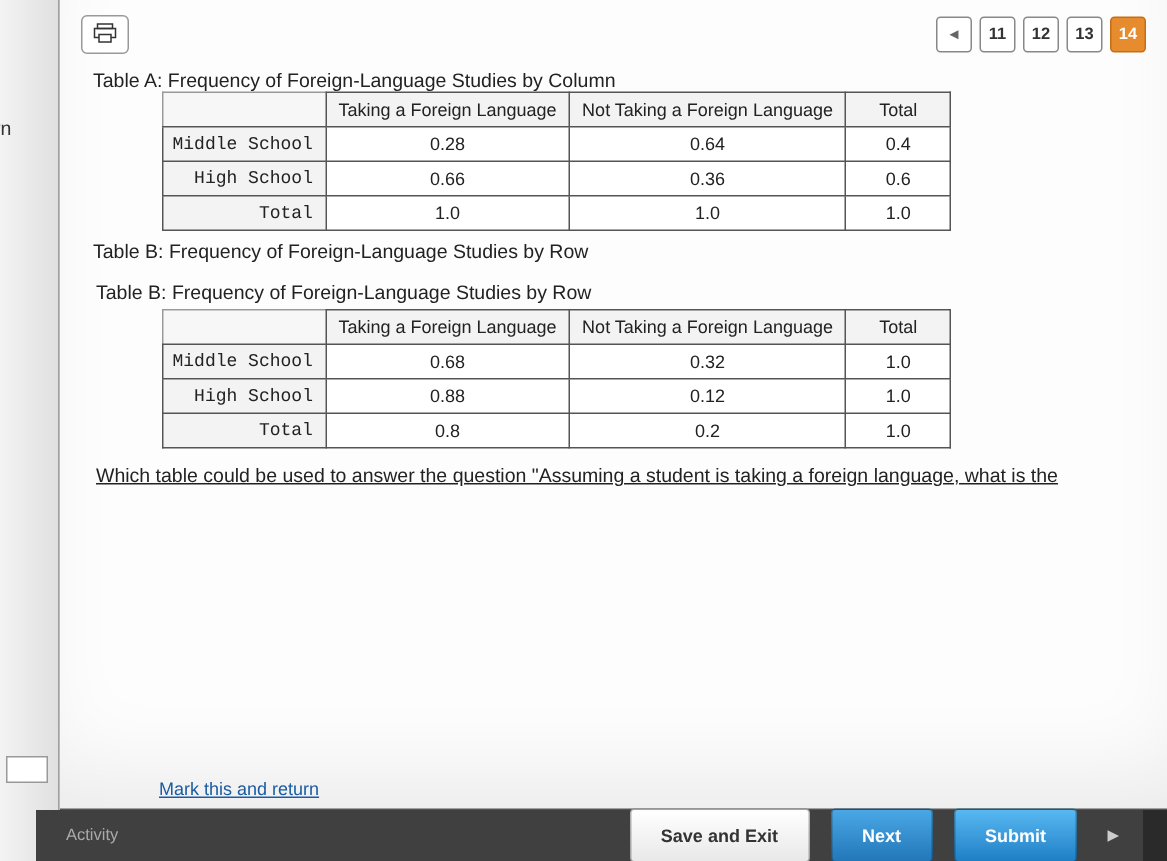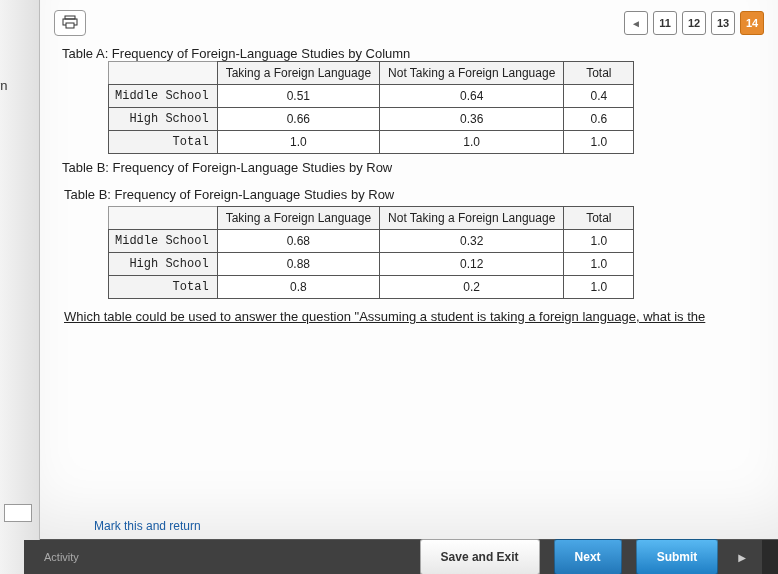--- a/index.html
+++ b/index.html
@@ -130,21 +130,23 @@
     white-space: nowrap;
     overflow: hidden;
   }
   .footer-links {
     position: absolute;
     left: 54px; bottom: 6px;
     font-size: 12px;
   }
   .footer-links a {
     color: #1a5ca3;
-    cursor: pointer;
+    text-decoration: underline;
+    cursor: pointer;
+    margin-left: 12px;
   }
   
   .bottombar {
     position: absolute;
     left: 24px; bottom: 0;
     width: 738px; height: 34px;
     background: #404040;
     display: flex;
     align-items: center;
     justify-content: flex-end;
@@ -221,21 +223,21 @@
   <table class="freq">
     <tbody>
         <tr>
       <th class="corner"></th>
       <th>Taking a Foreign Language</th>
       <th>Not Taking a Foreign Language</th>
       <th>Total</th>
     </tr>
     <tr>
       <td class="rowhdr">Middle School</td>
-      <td>0.51</td>
+      <td>0.28</td>
       <td>0.64</td>
       <td>0.4</td>
     </tr>
     <tr>
       <td class="rowhdr">High School</td>
       <td>0.66</td>
       <td>0.36</td>
       <td>0.6</td>
     </tr>
     <tr>

